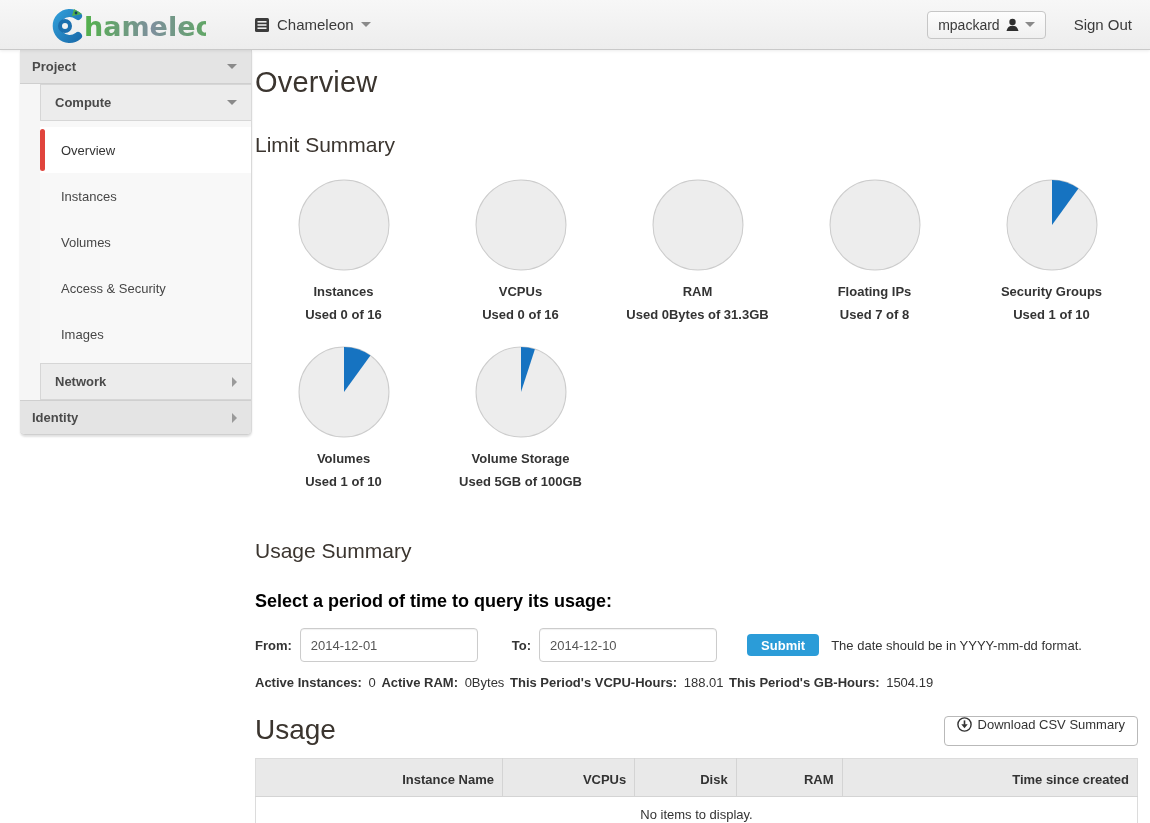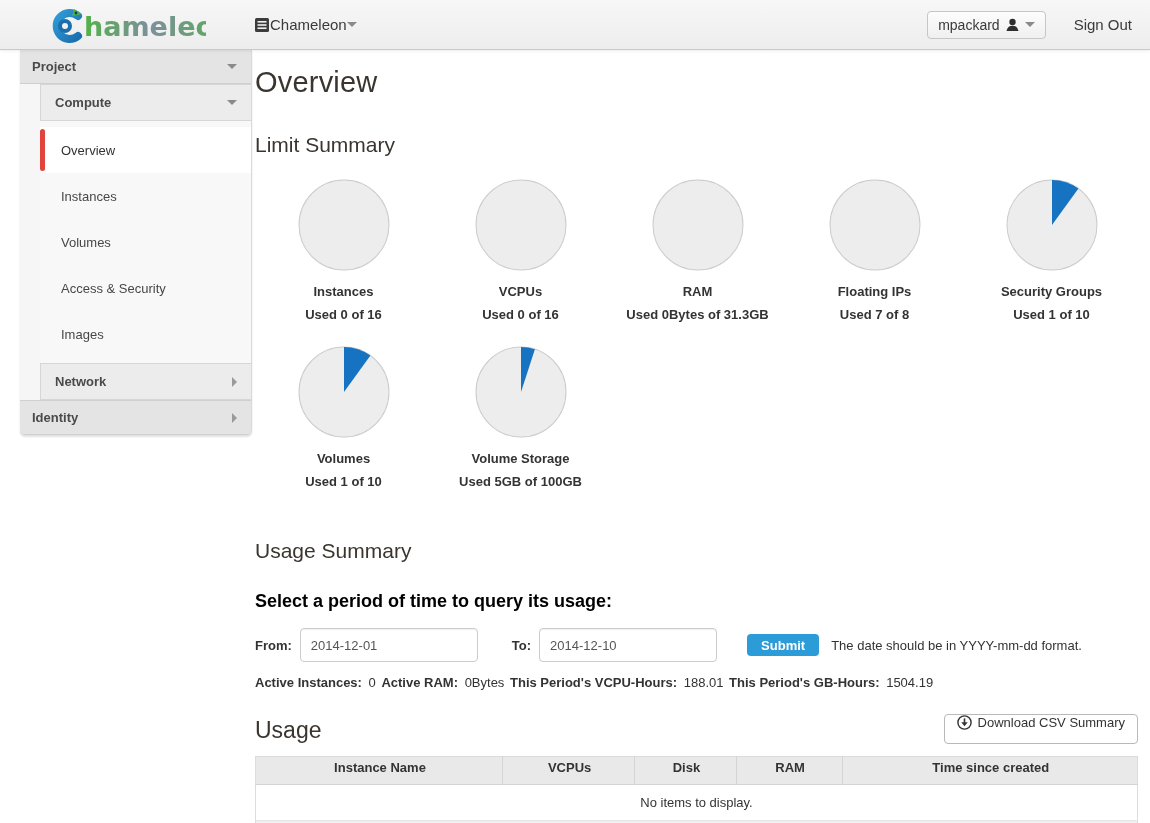--- a/index.html
+++ b/index.html
@@ -4,21 +4,21 @@
 <style>
   * { margin:0; padding:0; box-sizing:border-box; }
   html,body { width:1150px; height:823px; background:#fff;
     font-family:"Liberation Sans", sans-serif; font-size:13px; color:#333; overflow:hidden; }
 
   
   .navbar { height:50px; background:linear-gradient(#f7f7f7,#ededed);
     border-bottom:1px solid #c9c9c9; box-shadow:0 1px 3px rgba(0,0,0,.08);
     display:flex; align-items:center; position:relative; z-index:5; }
   .brand { display:flex; align-items:center; margin-left:48px; cursor:pointer; }
-  .ctx-switcher { display:flex; align-items:center; margin-left:48px; cursor:pointer; }
+  .ctx-switcher { display:flex; align-items:center; gap:7px; margin-left:48px; cursor:pointer; }
   .ctx-label { font-size:15px; color:#3a3a3a; }
   .caret-down { width:0; height:0; border-left:5px solid transparent; border-right:5px solid transparent;
     border-top:5px solid #8a8a8a; display:inline-block; }
   .caret-right { width:0; height:0; border-top:5px solid transparent; border-bottom:5px solid transparent;
     border-left:5px solid #9a9a9a; display:inline-block; }
   .nav-right { margin-left:auto; display:flex; align-items:center; gap:28px; margin-right:18px; }
   .user-btn { display:flex; align-items:center; gap:6px; padding:5px 10px;
     background:linear-gradient(#fdfdfd,#f0f0f0); border:1px solid #c6c6c6; border-radius:4px;
     font-size:14px; color:#3a3a3a; cursor:pointer; }
   .signout { font-size:15px; color:#3a3a3a; cursor:pointer; }
@@ -62,28 +62,28 @@
   .to-label { margin-left:0; }
   .submit-btn { margin-left:22px; height:22px; padding:0 14px; border:none; border-radius:4px;
     background:var(--primary-blue); color:#fff; font-size:13px; font-weight:bold;
     font-family:"Liberation Sans",sans-serif; cursor:pointer; }
   .date-hint { font-size:13px; color:#333; margin-left:4px; }
   .stats-line { margin-top:13px; font-size:13px; color:#333; }
   .stats-line b { margin-left:2px; }
   .stats-line span { margin-left:3px; }
 
   .usage-head { display:flex; align-items:flex-end; justify-content:space-between; margin-top:24px; }
-  .usage-title { font-size:23px; font-weight:500; color:#3b352f; }
+  .usage-title { font-size:28px; font-weight:500; color:#3b352f; }
   .csv-btn { display:flex; align-items:flex-start; gap:6px; height:30px; padding:0 12px;
     background:#fff; border:1px solid #b9b9b9; border-radius:4px; font-size:13px; color:#333;
     font-family:"Liberation Sans",sans-serif; cursor:pointer; }
 
   .usage-table { width:100%; border-collapse:collapse; margin-top:12px; border:1px solid #dcdcdc; }
-  .usage-table th { background:#e9e9e9; text-align:center; font-size:13px; color:#333;
-    padding:3px 8px 9px 10px; border-left:1px solid #d4d4d4; border-bottom:1px solid #d4d4d4;margin-left:40px; }
+  .usage-table th { background:#e9e9e9; text-align:right; font-size:13px; color:#333;
+    padding:13px 8px 9px 10px; border-left:1px solid #d4d4d4; border-bottom:1px solid #d4d4d4;margin-left:40px; }
   .usage-table th:first-child { border-left:none; }
   .empty-row td { text-align:center; font-size:13px; color:#333; padding:10px; background:#fff;
     border-bottom:1px solid #e6e6e6; }
   .footer-row td { font-size:13px; color:#333; padding:9px 10px; background:#f0f0f0; }
 
   .col-name { width:28%; } .col-vcpus { width:15%; } .col-disk { width:11.5%; }
   .col-ram { width:12%; } .col-time { width:33.5%; }
 </style>
 </head>
 <body>

